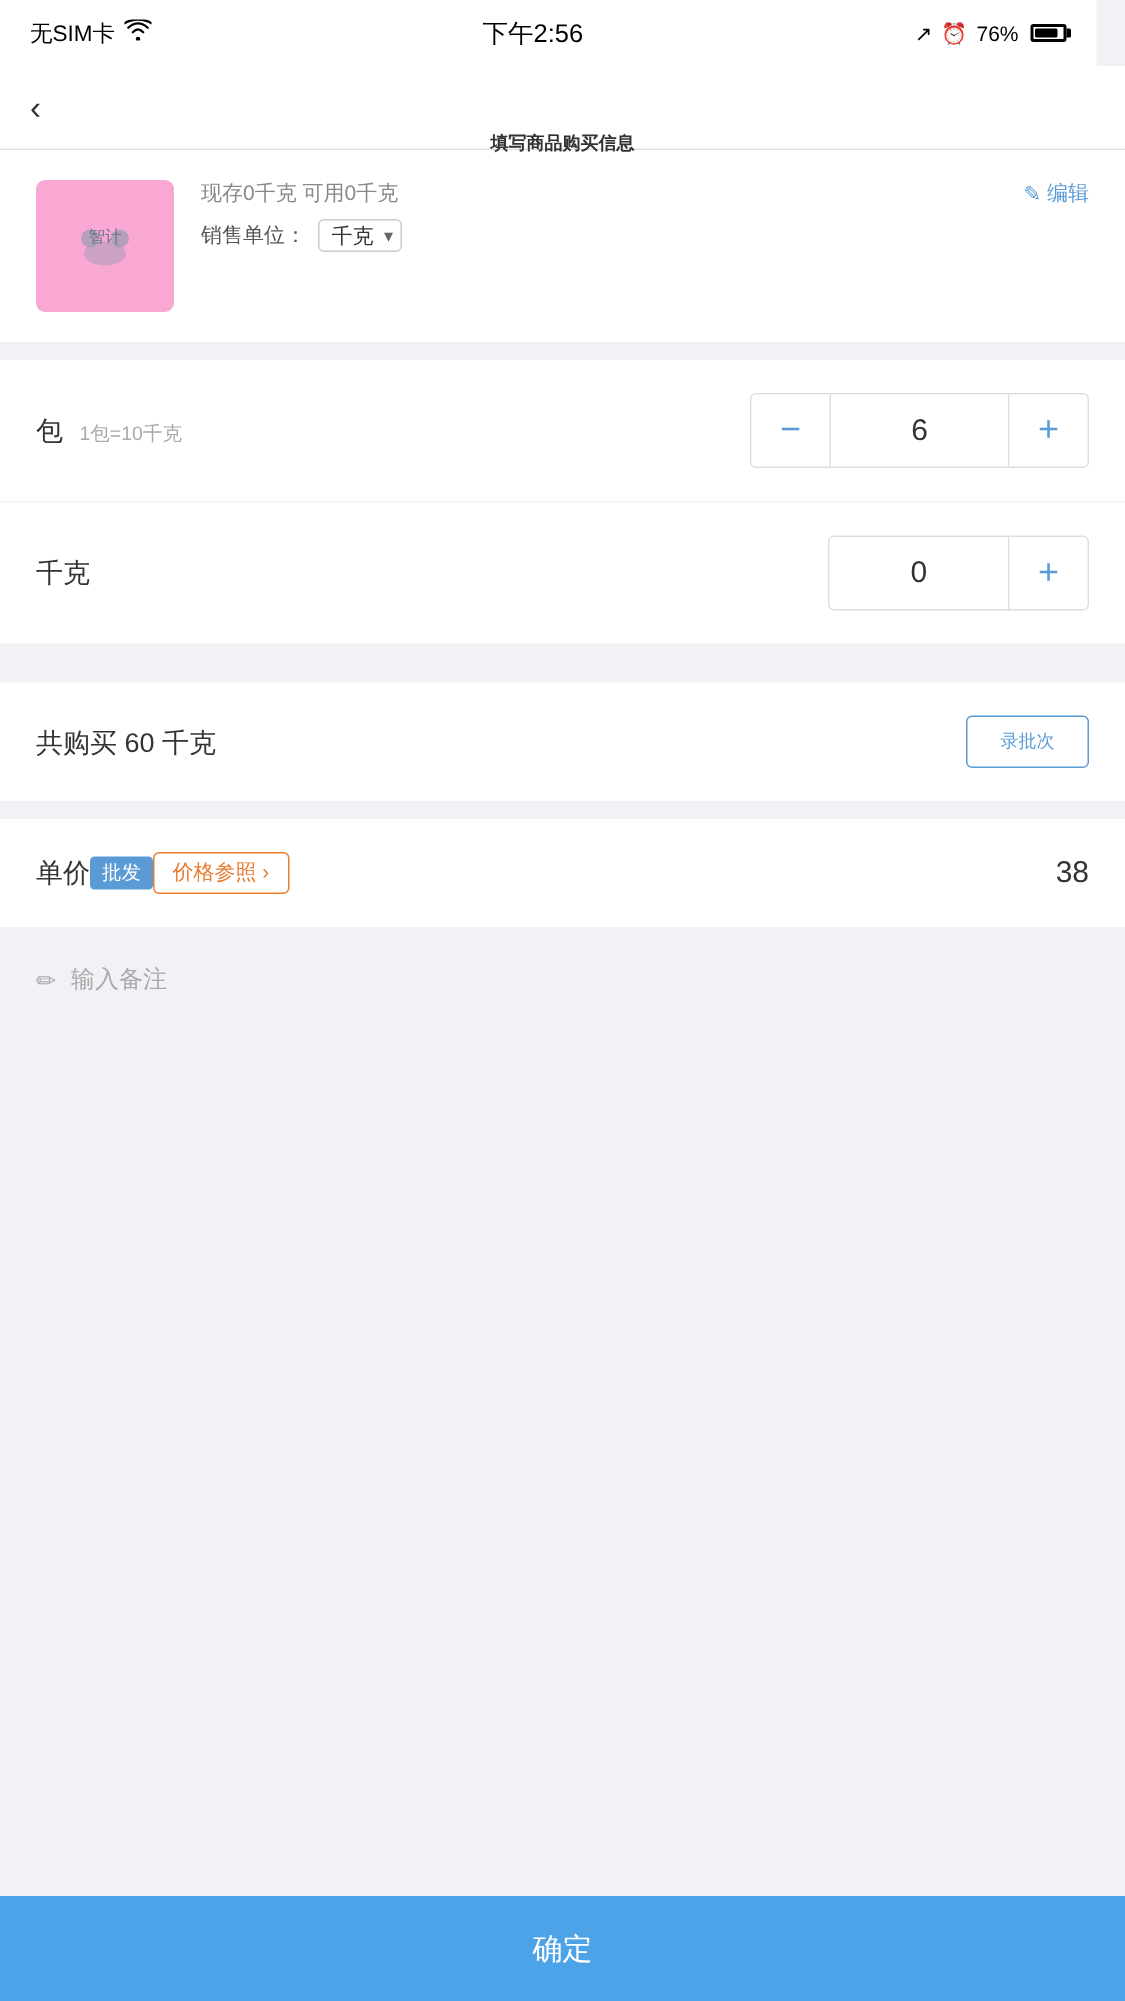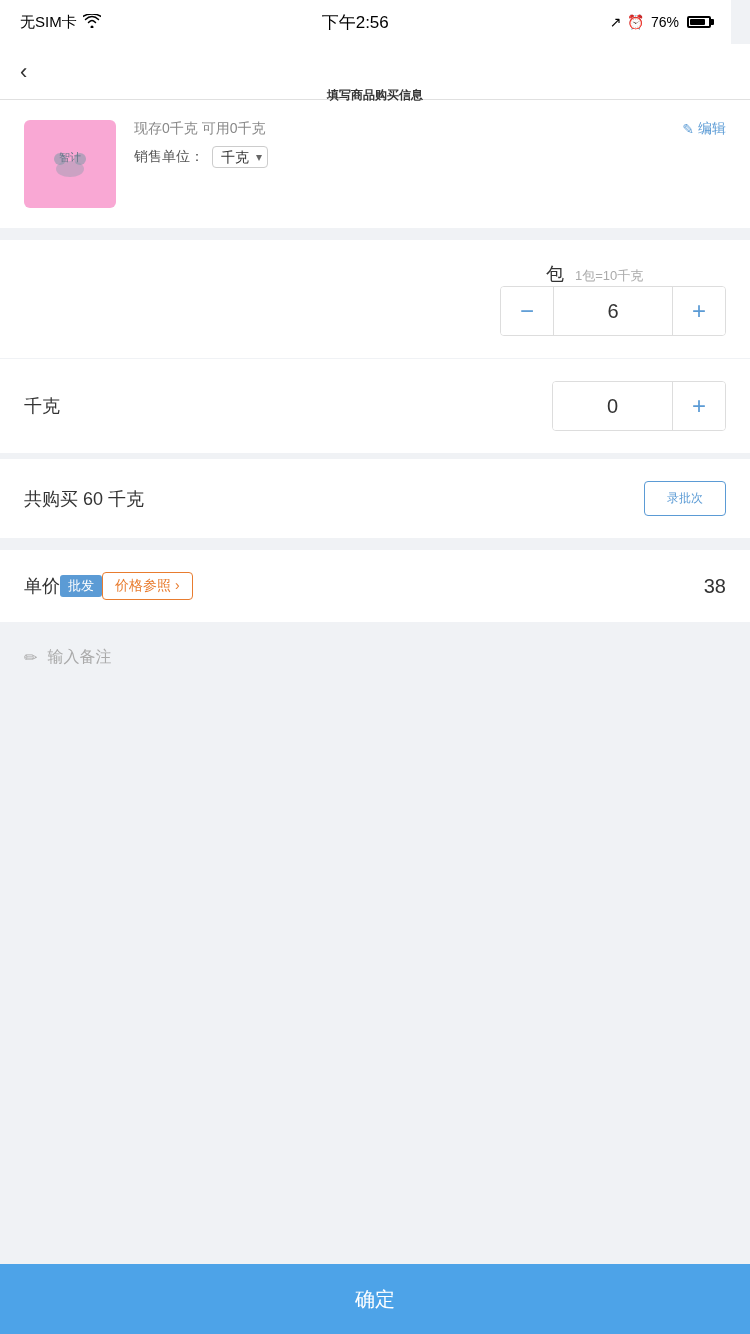--- a/index.html
+++ b/index.html
@@ -128,24 +128,23 @@
       white-space: nowrap;
     }
 
     
     .section-white {
       background: #fff;
       margin-bottom: 0;
     }
     .quantity-row {
       display: flex;
-      align-items: flex-end;
+      align-items: center;
       padding: 22px 24px;
       border-bottom: 1px solid #f0f2f5;
-      flex-direction: column;
     }
     .quantity-label {
       font-size: 18px;
       color: #333;
       width: 180px;
     }
     .quantity-hint {
       font-size: 13px;
       color: #aaa;
       margin-left: 6px;
@@ -203,20 +202,21 @@
     }
 
     
     .summary-row {
       background: #fff;
       padding: 22px 24px;
       display: flex;
       align-items: center;
       justify-content: space-between;
       border-bottom: 6px solid #f0f2f5;
+      margin-top: 20px;
     }
     .summary-text {
       font-size: 18px;
       color: #333;
     }
     .record-batch-btn {
       border: 1px solid #5b9bd5;
       border-radius: 4px;
       padding: 8px 22px;
       color: #5b9bd5;

